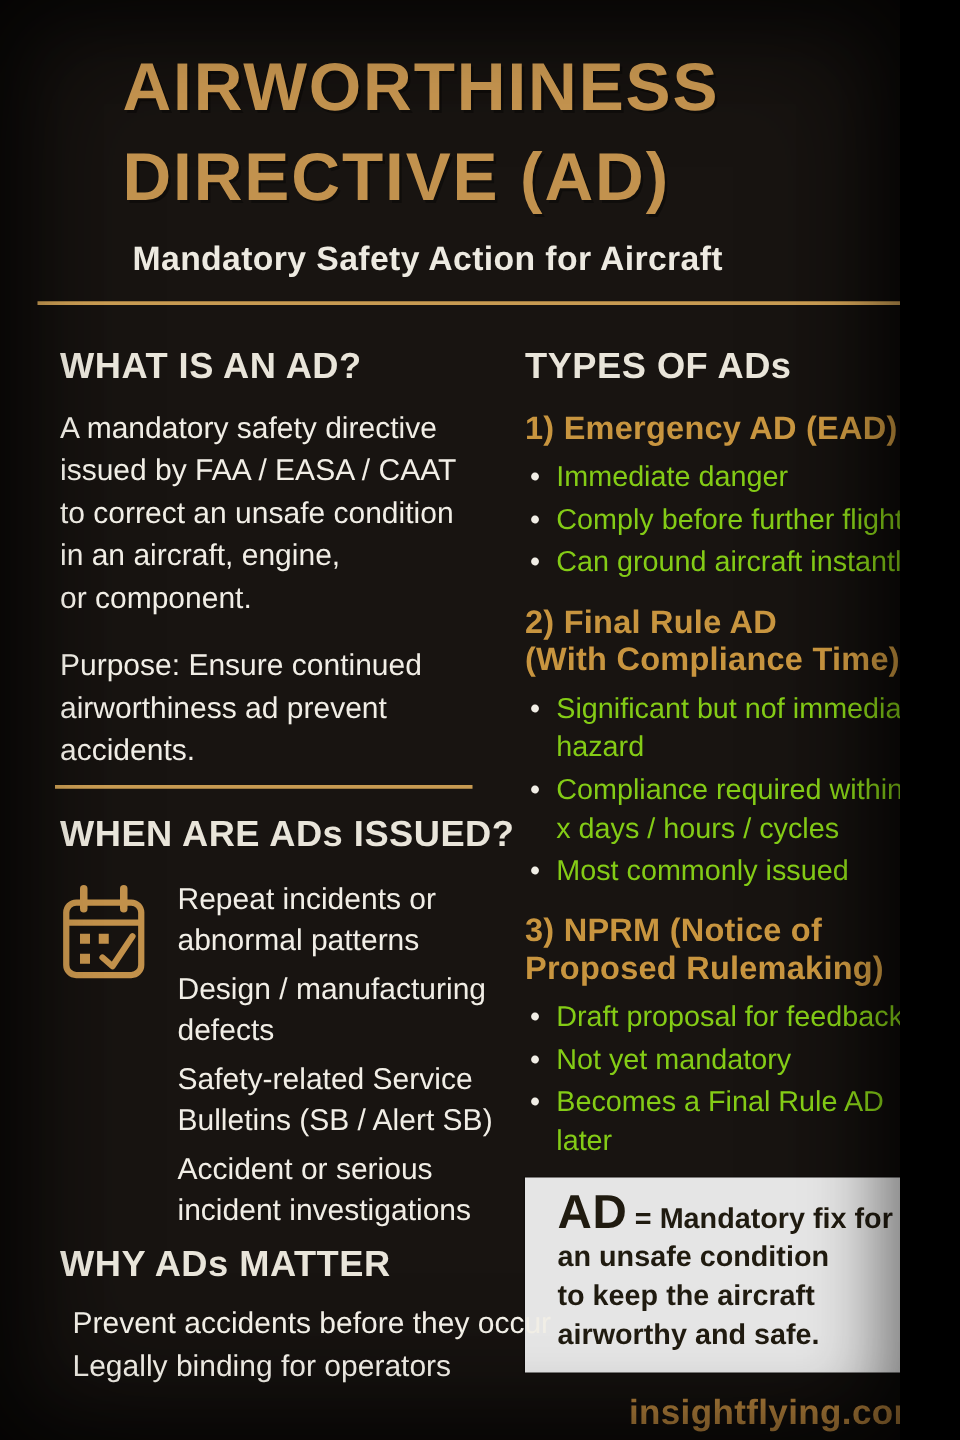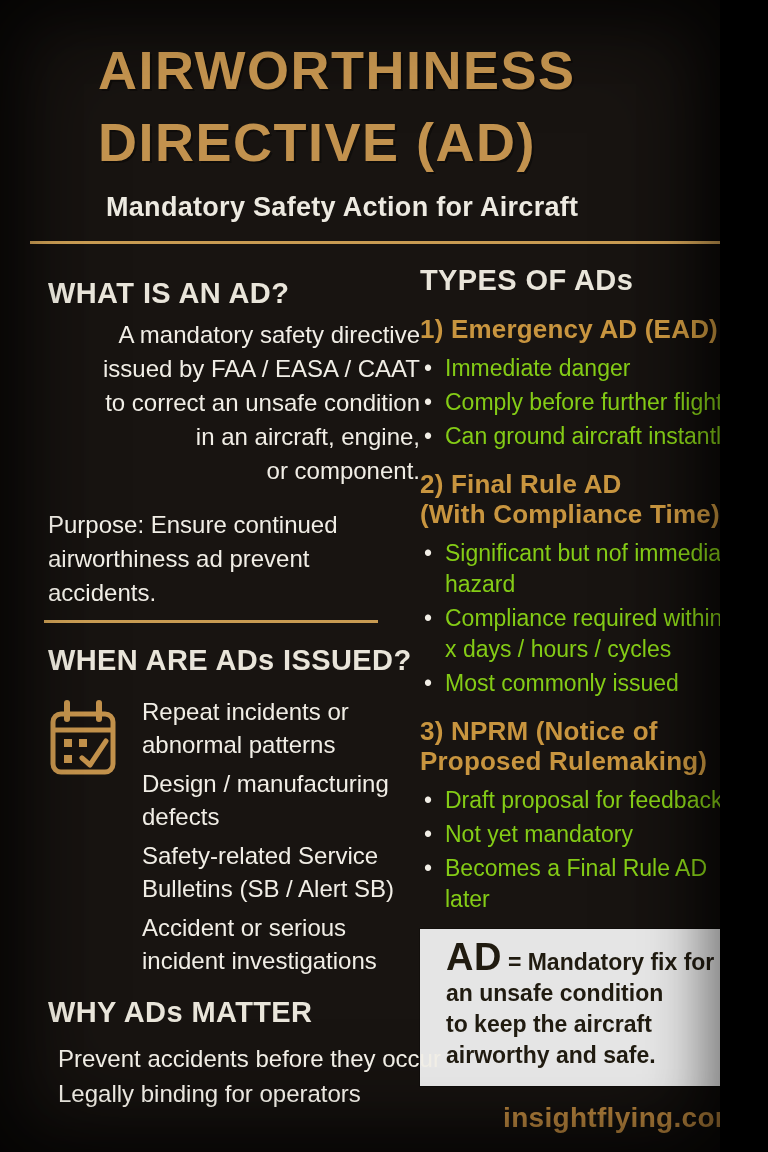--- a/index.html
+++ b/index.html
@@ -57,41 +57,41 @@
   }
   .body-text {
     color: #F1EEE6;
     font-size: 24px;
     line-height: 34px;
     white-space: pre-line;
   }
 
   
   .left-col { position: absolute; top: 276px; left: 48px; width: 372px; }
-  .left-col .para1 { margin-top: 8px; text-align: right; }
+  .left-col .para1 { margin-top: 16px; }
   .left-col .para2 { margin-top: 20px; }
   .divider-left {
     margin: 10px 0 0 -4px;
     width: 334px; height: 3px;
     background: #C89B52;
   }
   .left-col .when-heading { margin-top: 20px; }
   .when-row { display: flex; margin-top: 18px; }
   .calendar-icon { flex: none; width: 70px; height: 82px; margin-top: 4px; }
   .when-items { margin-left: 24px; }
   .when-items p {
     color: #F1EEE6;
     font-size: 24px;
     line-height: 33px;
     white-space: pre-line;
     margin-bottom: 6px;
   }
 
   
-  .right-col { position: absolute; top: 263px; left: 420px; width: 334px; }
+  .right-col { position: absolute; top: 276px; left: 420px; width: 334px; }
   .type-title {
     margin-top: 17px;
     color: #C8953F;
     font-size: 26px;
     font-weight: bold;
     line-height: 30px;
     white-space: pre-line;
     letter-spacing: 0.2px;
   }
   .right-col ul { list-style: none; margin-top: 9px; }

